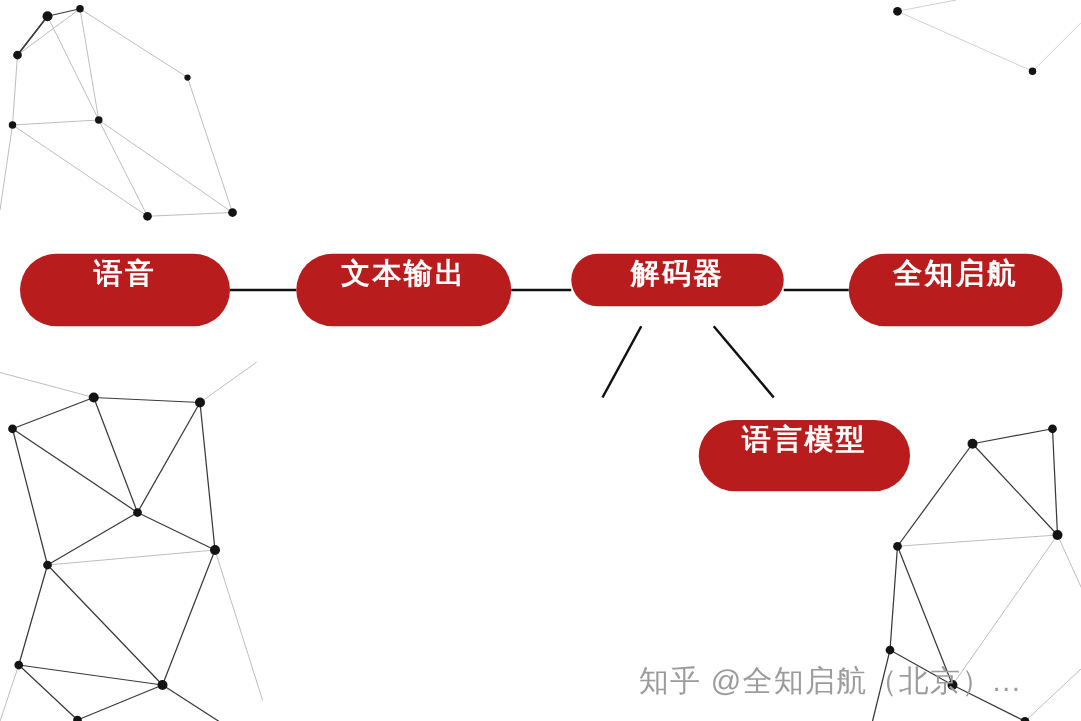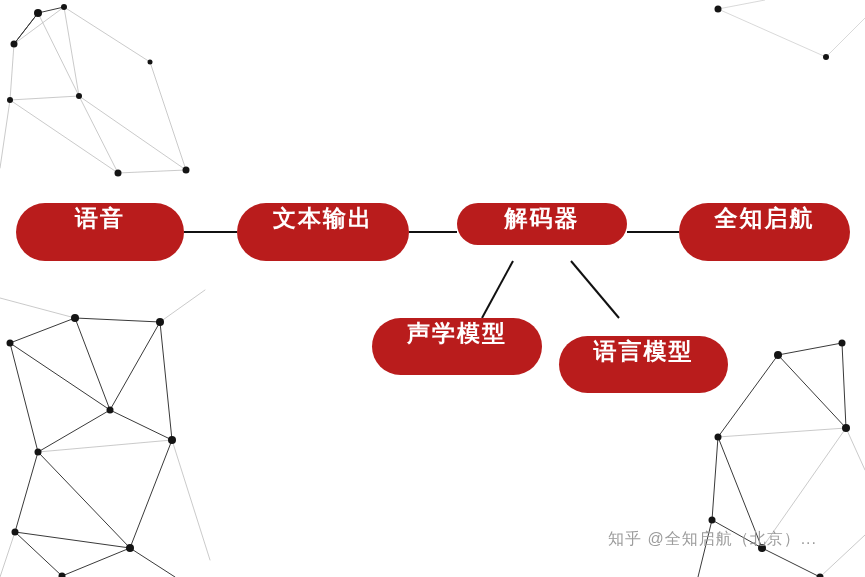--- a/index.html
+++ b/index.html
@@ -43,21 +43,21 @@
   #node-decoder       { left: 457px; top: 203px; width: 170px; height: 42px; }
   #node-text-output   { left: 679px; top: 203px; width: 171px; height: 58px; }
   #node-acoustic      { left: 372px; top: 318px; width: 170px; height: 57px; }
   #node-language      { left: 559px; top: 336px; width: 169px; height: 57px; }
   
   #watermark {
     position: absolute;
     z-index: 3;
     top: 529px;
     right: 48px;
-    font-size: 16px;
+    font-size: 24px;
     color: #9c9c9c;
     letter-spacing: 1px;
     user-select: none;
   }
 </style>
 </head>
 <body>
 
 <div id="stage">
 
@@ -191,22 +191,19 @@
   </div>
   <div class="node" id="node-signal">
     <span>文本输出</span>
   </div>
   <div class="node" id="node-decoder">
     <span>解码器</span>
   </div>
   <div class="node" id="node-text-output">
     <span>全知启航</span>
   </div>
-  <div class="node" id="node-acoustic">
-    <span>声学模型</span>
-  </div>
   <div class="node" id="node-language">
     <span>语言模型</span>
   </div>
 
   <div id="watermark">知乎 @全知启航（北京）...</div>
 
 </div>
 
 </body></html>

